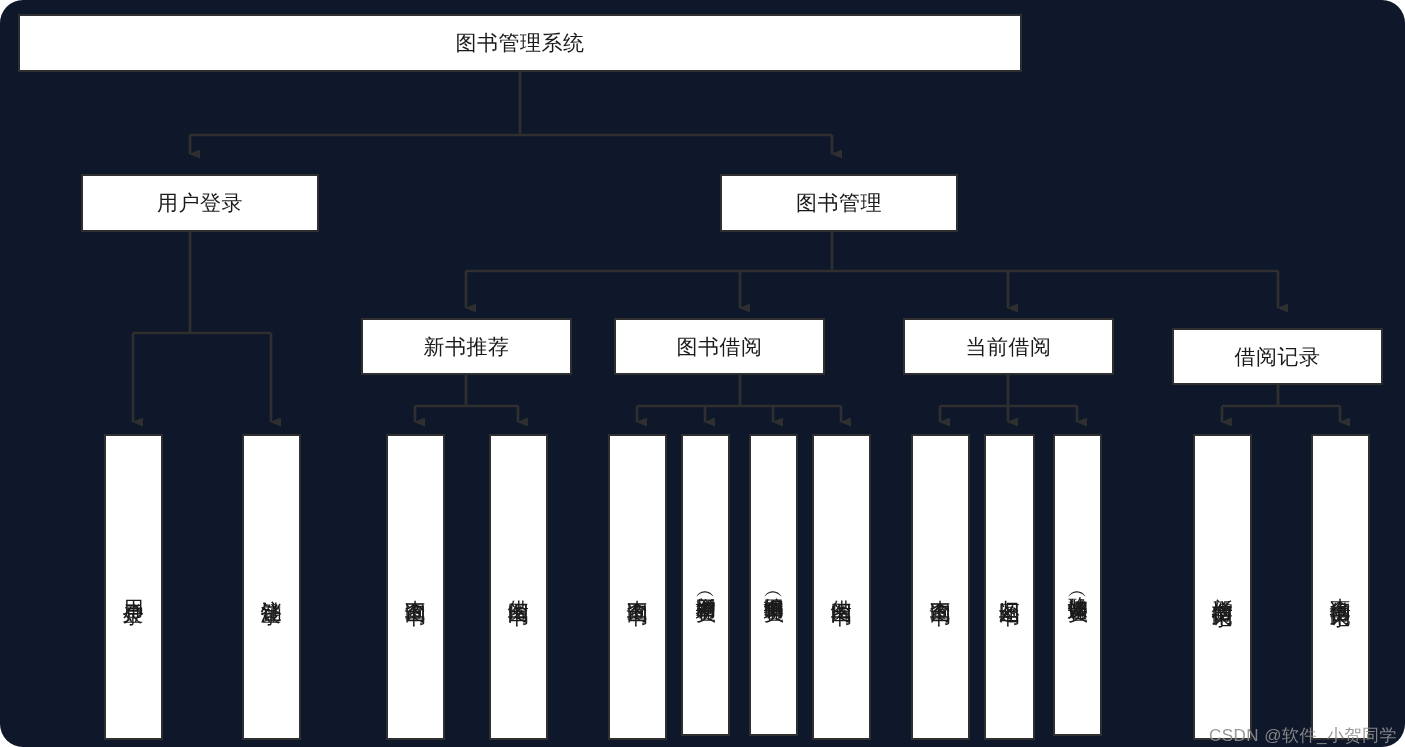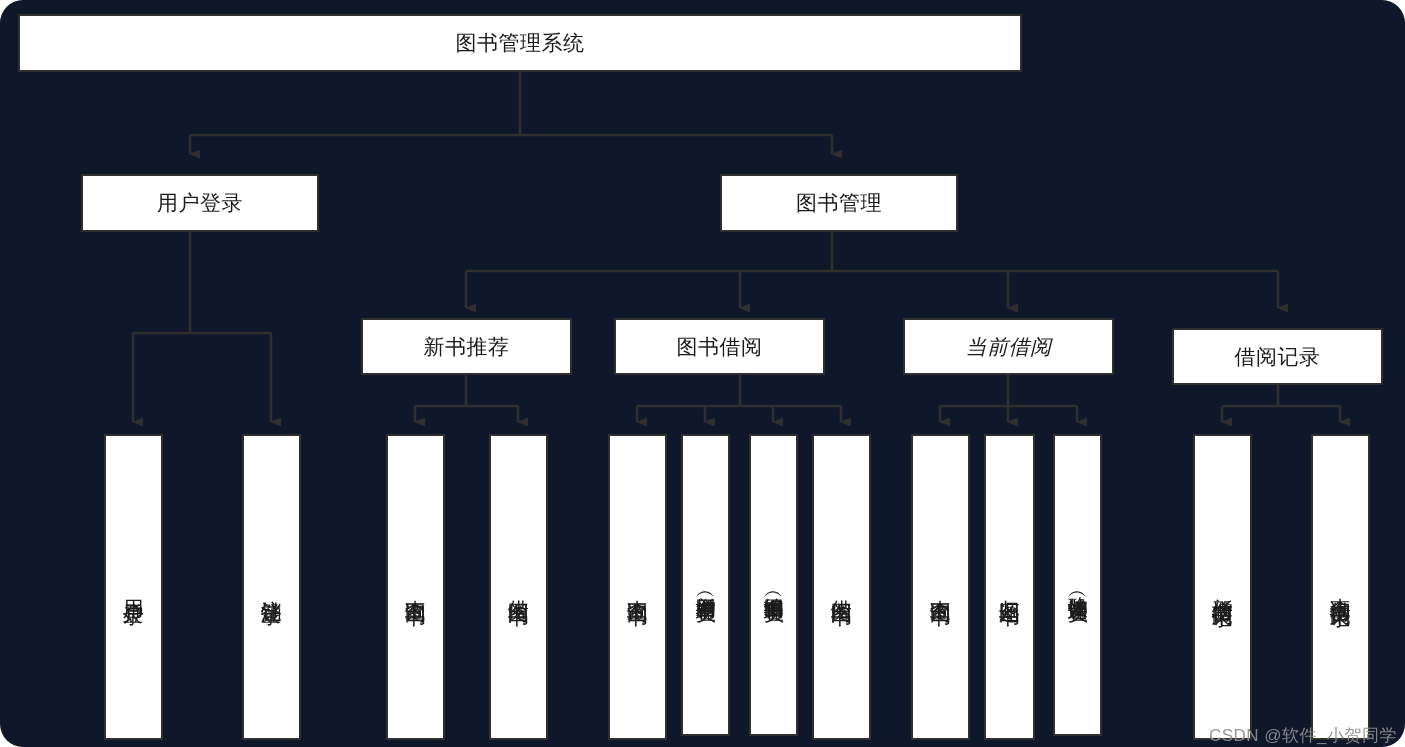--- a/index.html
+++ b/index.html
@@ -138,21 +138,21 @@
   <div class="node-box" style="left:712px; top:174px; width:238px; height:58px;margin-left:8px;">
     <span class="node-label-h">图书管理</span>
   </div>
 
   <div class="node-box" style="left:361px; top:318px; width:211px; height:57px;text-align:center;">
     <span class="node-label-h">新书推荐</span>
   </div>
   <div class="node-box" style="left:604px; top:318px; width:211px; height:57px;margin-left:10px;">
     <span class="node-label-h">图书借阅</span>
   </div>
-  <div class="node-box" style="left:903px; top:318px; width:211px; height:57px;font-style:italic;">
+  <div class="node-box" style="left:903px; top:318px; width:211px; height:57px;">
     <span class="node-label-h">当前借阅</span>
   </div>
   <div class="node-box" style="left:1172px; top:318px; width:211px; height:57px;margin-top:10px;">
     <span class="node-label-h">借阅记录</span>
   </div>
 
   <div class="node-box leaf-box" style="left:104px; top:434px; width:59px; height:306px;">
     <span class="node-label-v">用户登录</span>
   </div>
   <div class="node-box leaf-box" style="left:242px; top:434px; width:59px; height:306px;">

